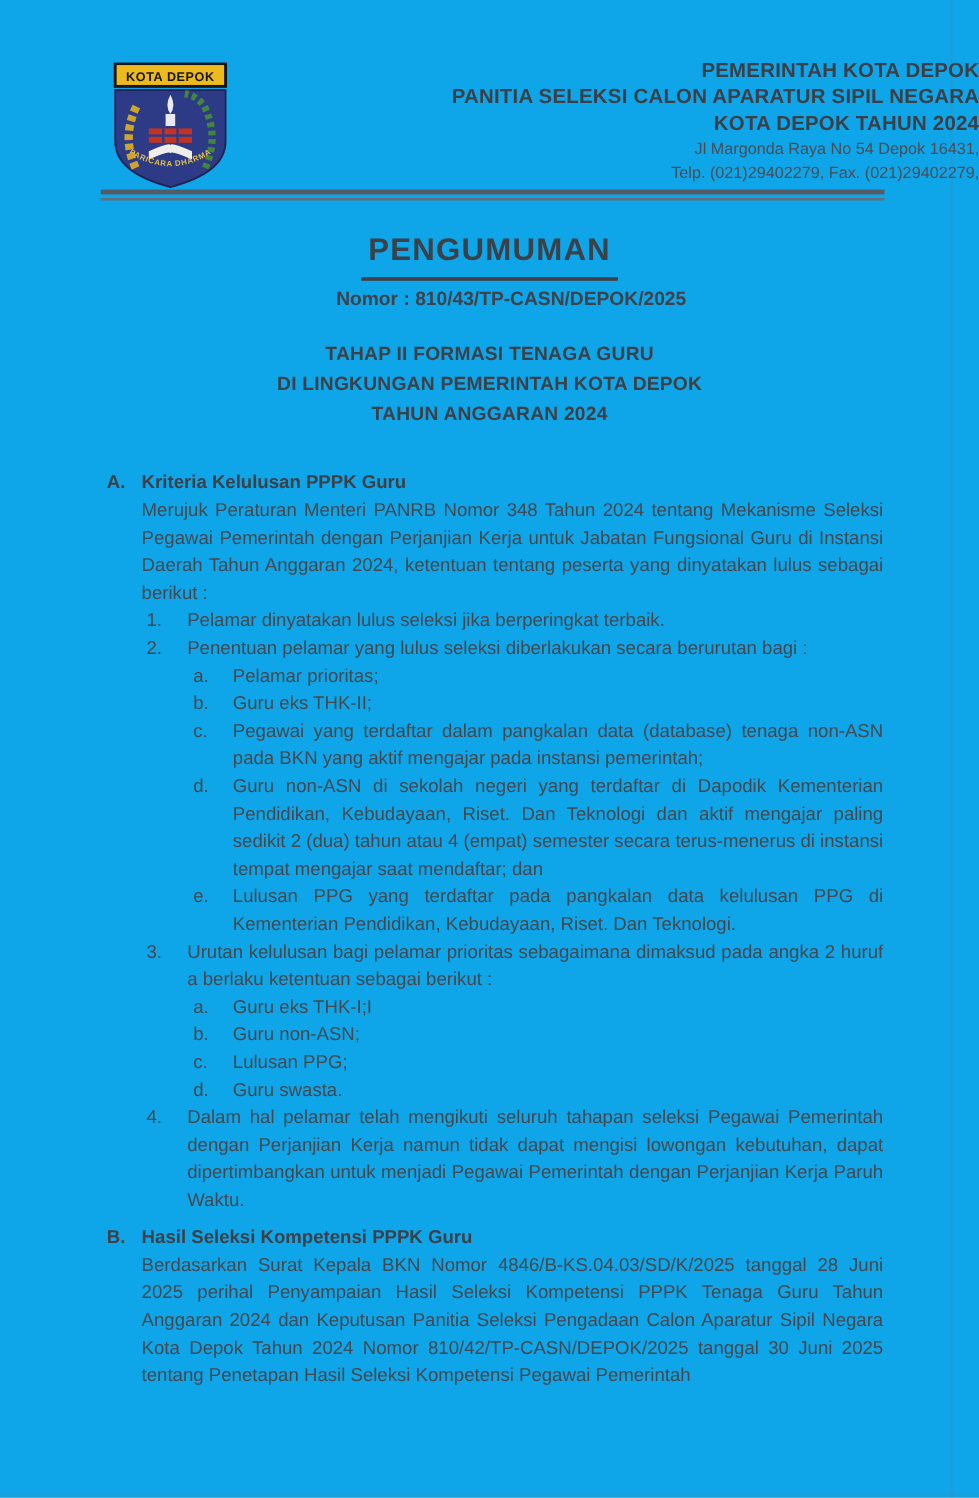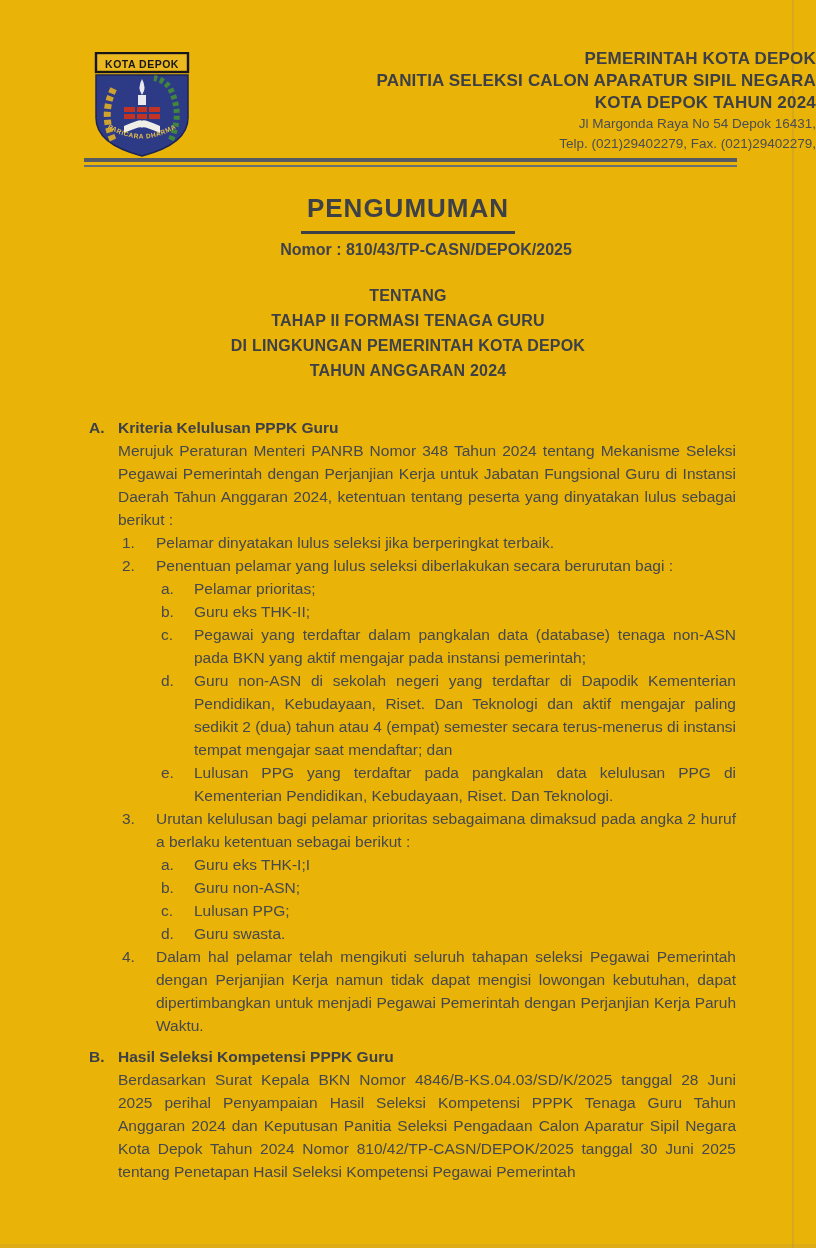--- a/index.html
+++ b/index.html
@@ -1,19 +1,19 @@
 <!DOCTYPE html>
 <html><head>
 <meta charset="utf-8">
 <style>
   html,body{margin:0;padding:0;}
   body{background:#e8e8ea;font-family:"Liberation Sans","DejaVu Sans",sans-serif;}
   .page{
     position:relative;width:816px;height:1248px;margin:0 auto;
-    background:#eab308;overflow:hidden;color:#45484e;
+    background:#0ea5e9;overflow:hidden;color:#45484e;
   }
   .scan-edge-right{position:absolute;top:0;right:22px;width:2px;height:100%;
     background:rgba(110,116,132,.16);}
   .scan-edge-bottom{position:absolute;left:0;bottom:0;width:100%;height:4px;
     background:rgba(120,126,140,.10);}
 
   
   .letterhead{position:relative;padding-top:48px;height:106px;}
   .emblem{position:absolute;left:88px;top:52px;width:108px;height:106px;}
   .lh-text{text-align:right;line-height:22px;}
@@ -87,21 +87,20 @@
     <div class="rule-thick"></div>
     <div class="rule-thin"></div>
   </div>
 
   <div class="title-block">
     <div><span class="doc-title">PENGUMUMAN</span></div>
     <div class="doc-number">Nomor : 810/43/TP-CASN/DEPOK/2025</div>
   </div>
 
   <div class="subject-block">
-    <div>TENTANG</div>
     <div>TAHAP II FORMASI TENAGA GURU</div>
     <div>DI LINGKUNGAN PEMERINTAH KOTA DEPOK</div>
     <div>TAHUN ANGGARAN 2024</div>
   </div>
 
   <main class="content">
 
     <div class="section">
       <div class="sec-marker">A.</div>
       <div class="sec-body">

